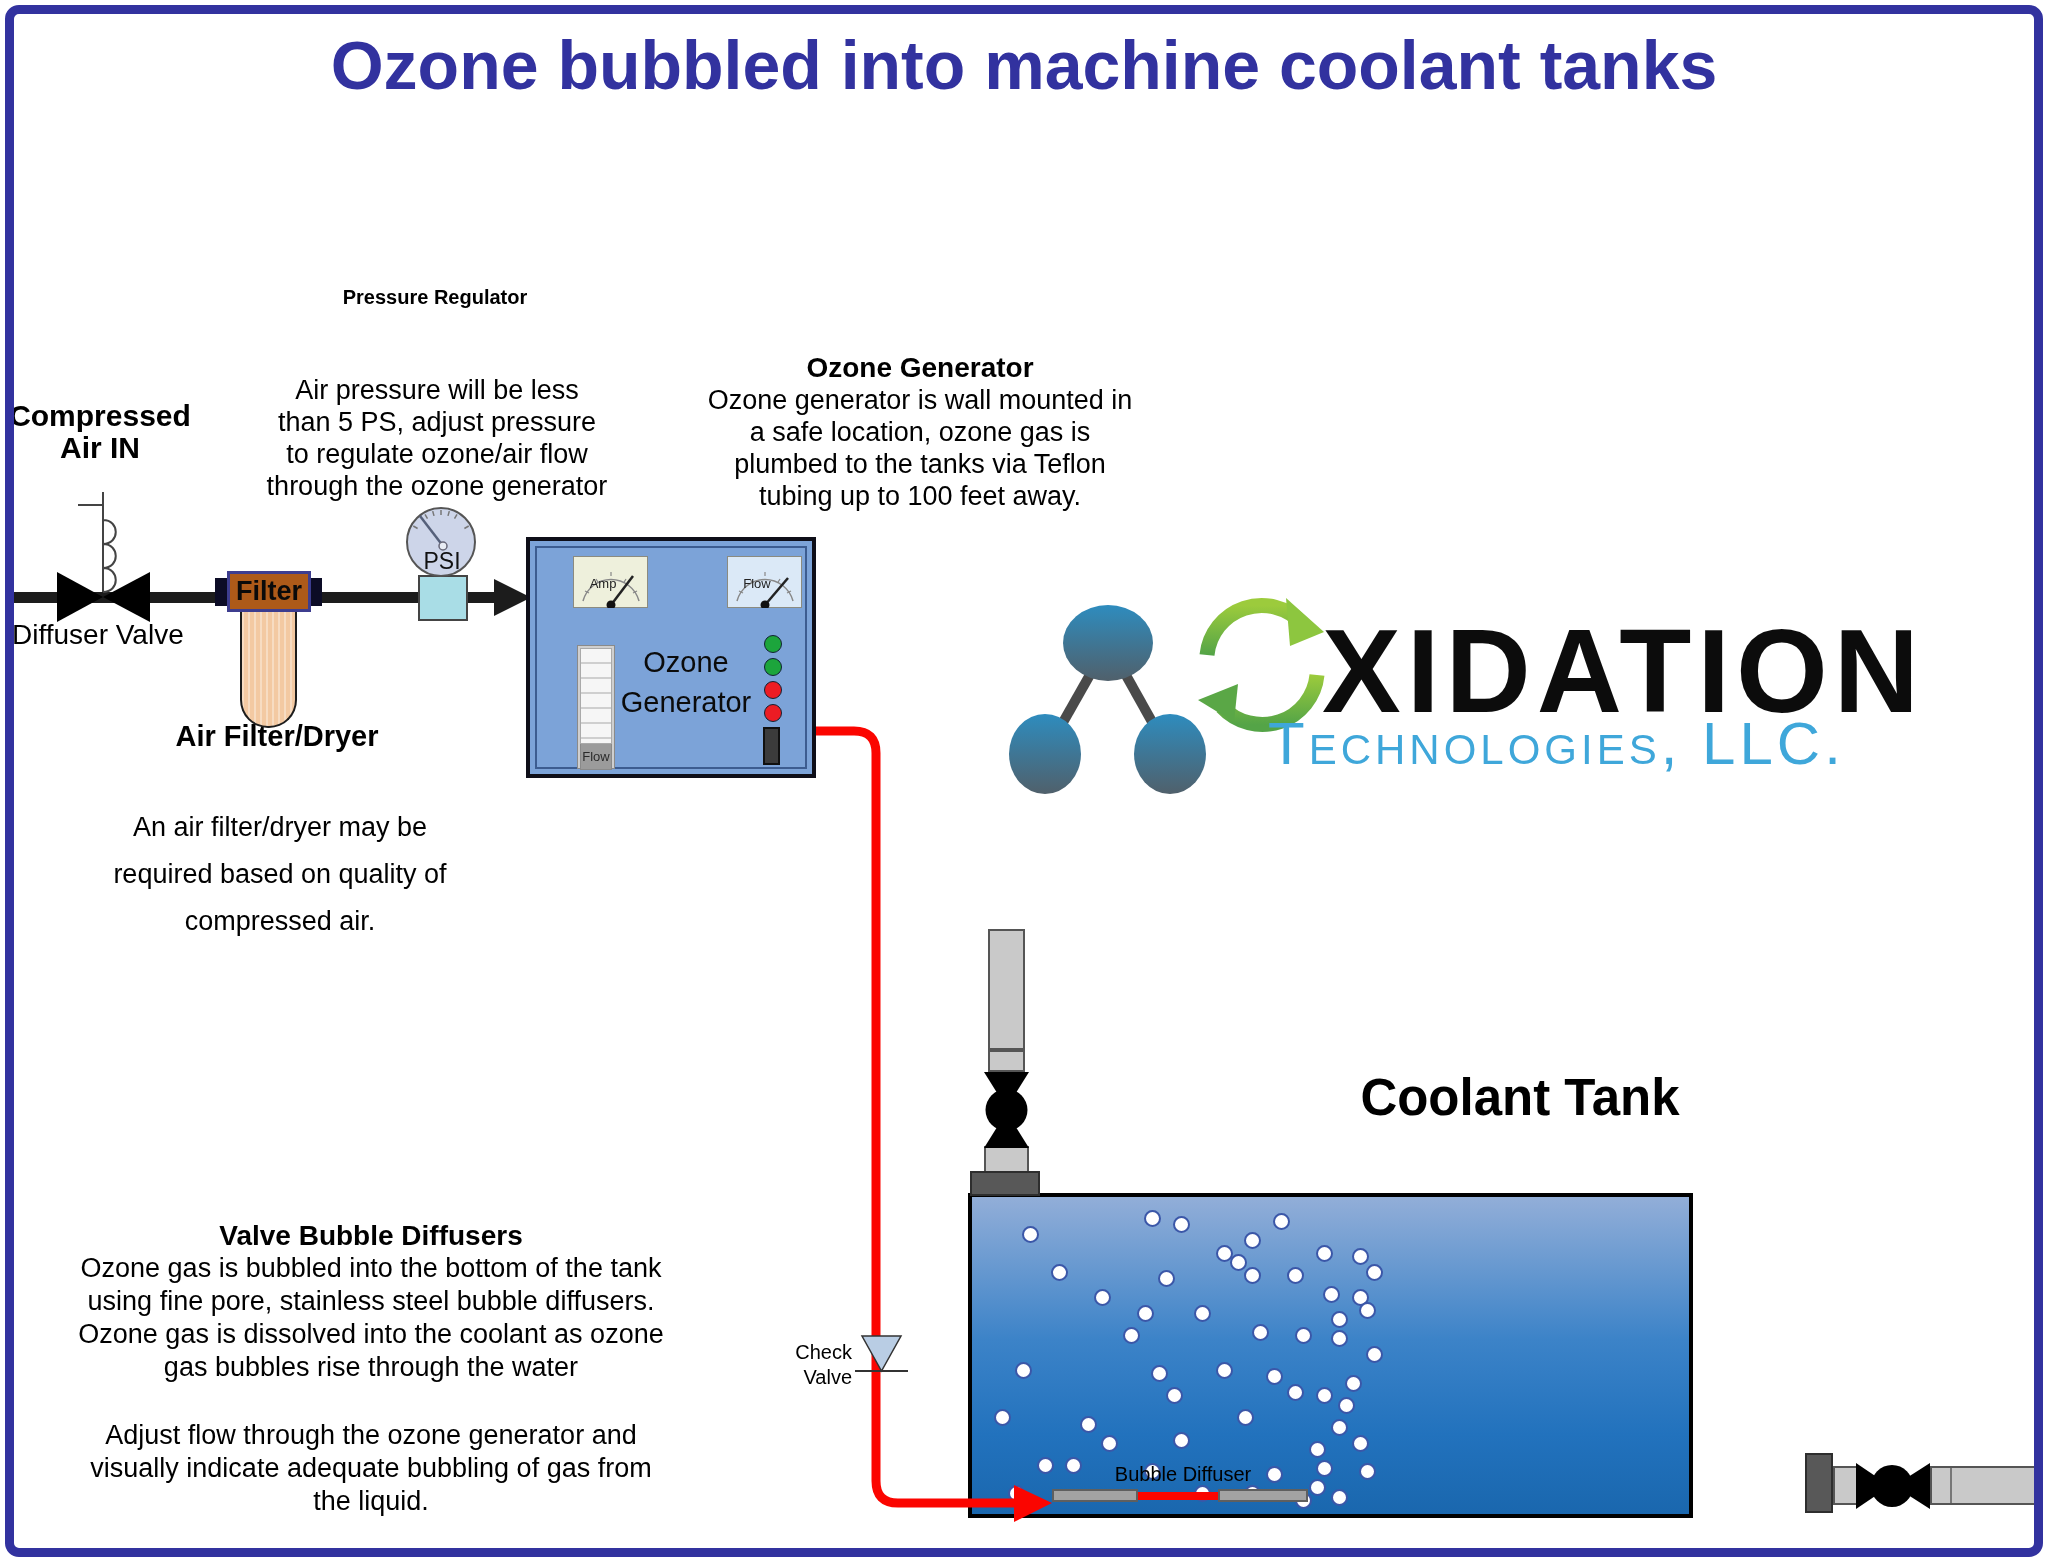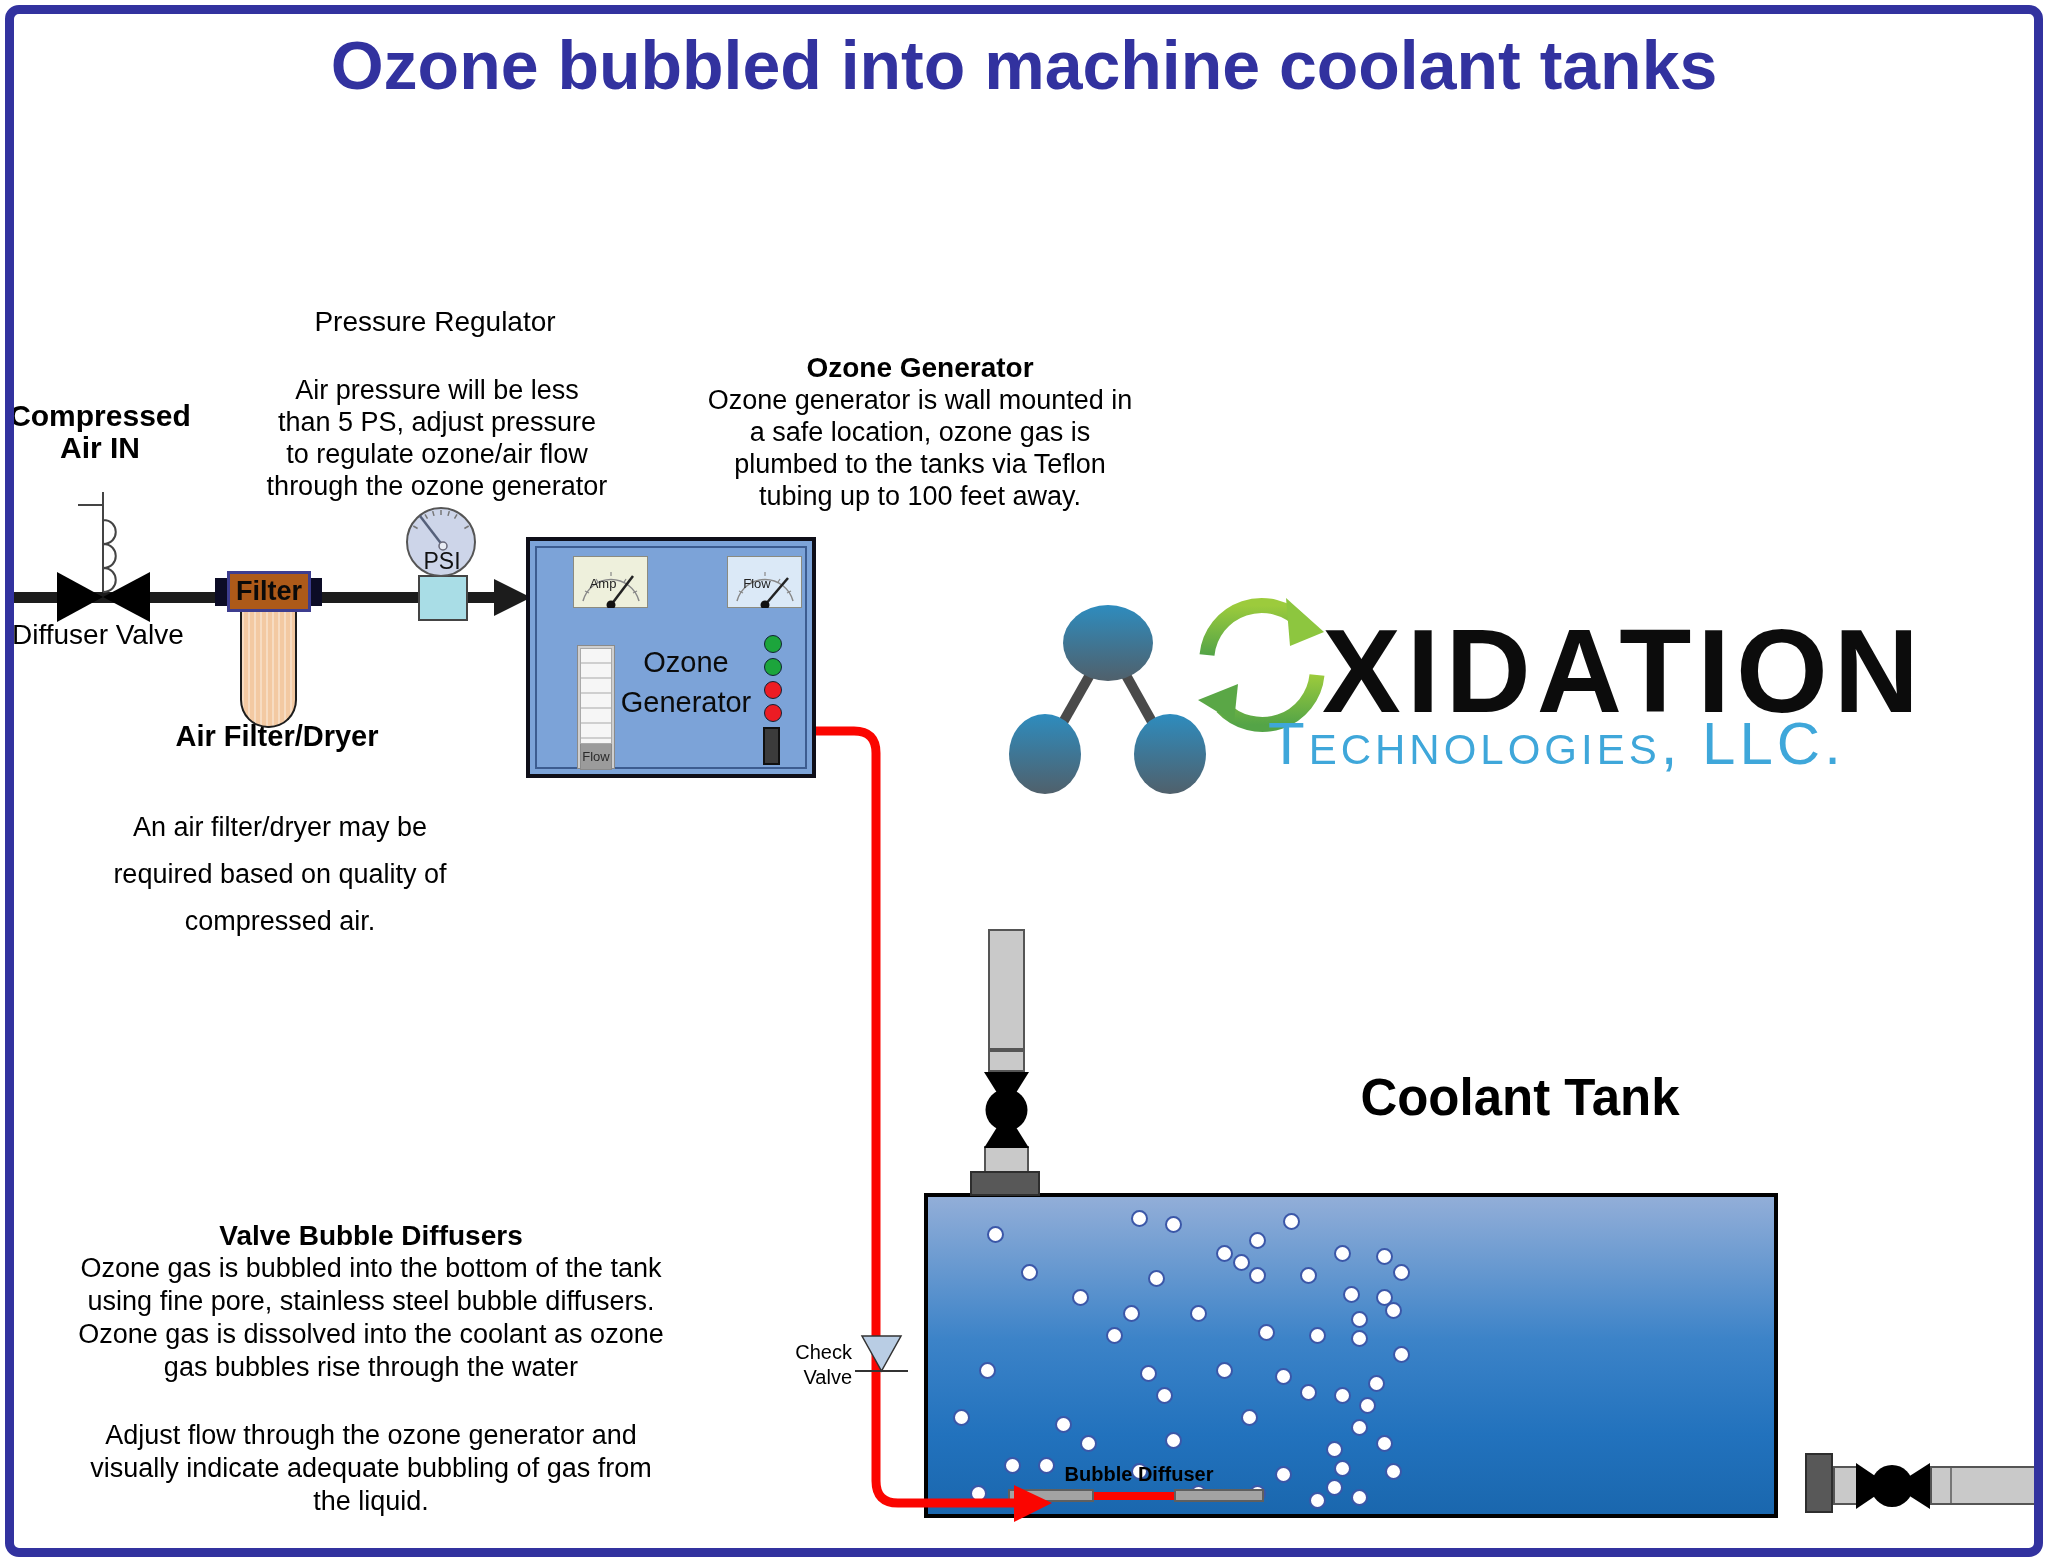--- a/index.html
+++ b/index.html
@@ -6,21 +6,21 @@
   html,body { width:2048px; height:1562px; background:#ffffff; font-family:"Liberation Sans", sans-serif; }
   #page { position:relative; width:2048px; height:1562px; background:#fff; overflow:hidden; }
   #frame { position:absolute; inset:5px; border:9px solid #32329f; border-radius:14px; pointer-events:none; z-index:10; }
   .abs { position:absolute; }
   .pre { white-space:pre-line; }
   .ctr { text-align:center; }
 
   
   #title { left:0; right:0; top:26px; text-align:center; font-size:68px; font-weight:bold; color:#32329f; z-index:4; }
   #comp-air { left:0px; top:400px; width:200px; font-size:30px; font-weight:bold; color:#000; line-height:32px; }
-  #preg-head { left:215px; top:306px; width:440px; font-size:28px; font-weight:normal; }
+  #preg-head { left:215px; top:286px; width:440px; font-size:20px; font-weight:bold; }
   #preg-body { left:197px; top:374px; width:480px; font-size:27px; line-height:32px; }
   #sol-label { left:12px; top:619px; width:220px; font-size:28px; }
   #afd-label { left:127px; top:720px; width:300px; font-size:29px; font-weight:bold; }
   #afd-note  { left:100px; top:804px; width:360px; font-size:27px; line-height:47px; }
   #gen-note  { left:660px; top:352px; width:520px; }
   #gen-note .h { font-size:28px; font-weight:bold; }
   #gen-note .b { font-size:27px; line-height:32px; }
   #tank-head { left:1360px; top:1068px; width:320px; font-size:51px; font-weight:bold; z-index:4; }
   #diff-head { left:51px; top:1220px; width:640px; font-size:28px; font-weight:bold; }
   #diff-b1   { left:31px; top:1252px; width:680px; font-size:27px; line-height:33px; }
@@ -57,22 +57,22 @@
   #gen-label { position:absolute; left:66px; top:101px; width:180px; text-align:center; font-size:29px; line-height:40px; color:#0b0b0b; }
   #lights { position:absolute; left:234px; top:94px; display:flex; flex-direction:column; gap:5px; }
   .light { width:18px; height:18px; border-radius:50%; border:1px solid #123; }
   #switch { position:absolute; left:233px; top:186px; width:17px; height:38px; background:#3b3b3b; border:2px solid #101010; }
 
   
   #tube { left:0; top:0; z-index:5; pointer-events:none; }
   #check-valve { left:840px; top:1325px; z-index:6; }
 
   
-  #tank { left:924px; top:1193px; width:854px; height:325px; border:4px solid #000;
-          background:linear-gradient(180deg,#92aed8 0%, #3c83c8 45%, #2272bd 75%, #1a67ae 100%); z-index:1;font-weight:bold; }
+  #tank { left:968px; top:1193px; width:725px; height:325px; border:4px solid #000;
+          background:linear-gradient(180deg,#92aed8 0%, #3c83c8 45%, #2272bd 75%, #1a67ae 100%); z-index:1; }
   .bubble { position:absolute; width:17px; height:17px; border-radius:50%; background:#fff; border:2px solid #3b57a8; }
   #bd-label { position:absolute; left:96px; top:266px; width:230px; text-align:center; font-size:20px; color:#000; }
   .dbar { position:absolute; top:292px; height:13px; background:#a3a3a3; border:2px solid #5f5f5f; }
   #dbar1 { left:80px; width:86px; } #dbar2 { left:246px; width:90px; }
   #dconn { position:absolute; left:166px; top:295px; width:80px; height:8px; background:#fb0500; }
 
   
   .pipe { background:#c9c9c9; border:2px solid #555; }
   #in-pipe1 { left:988px; top:929px; width:37px; height:121px; z-index:2; }
   #in-pipe2 { left:988px; top:1050px; width:37px; height:22px; z-index:2; }

